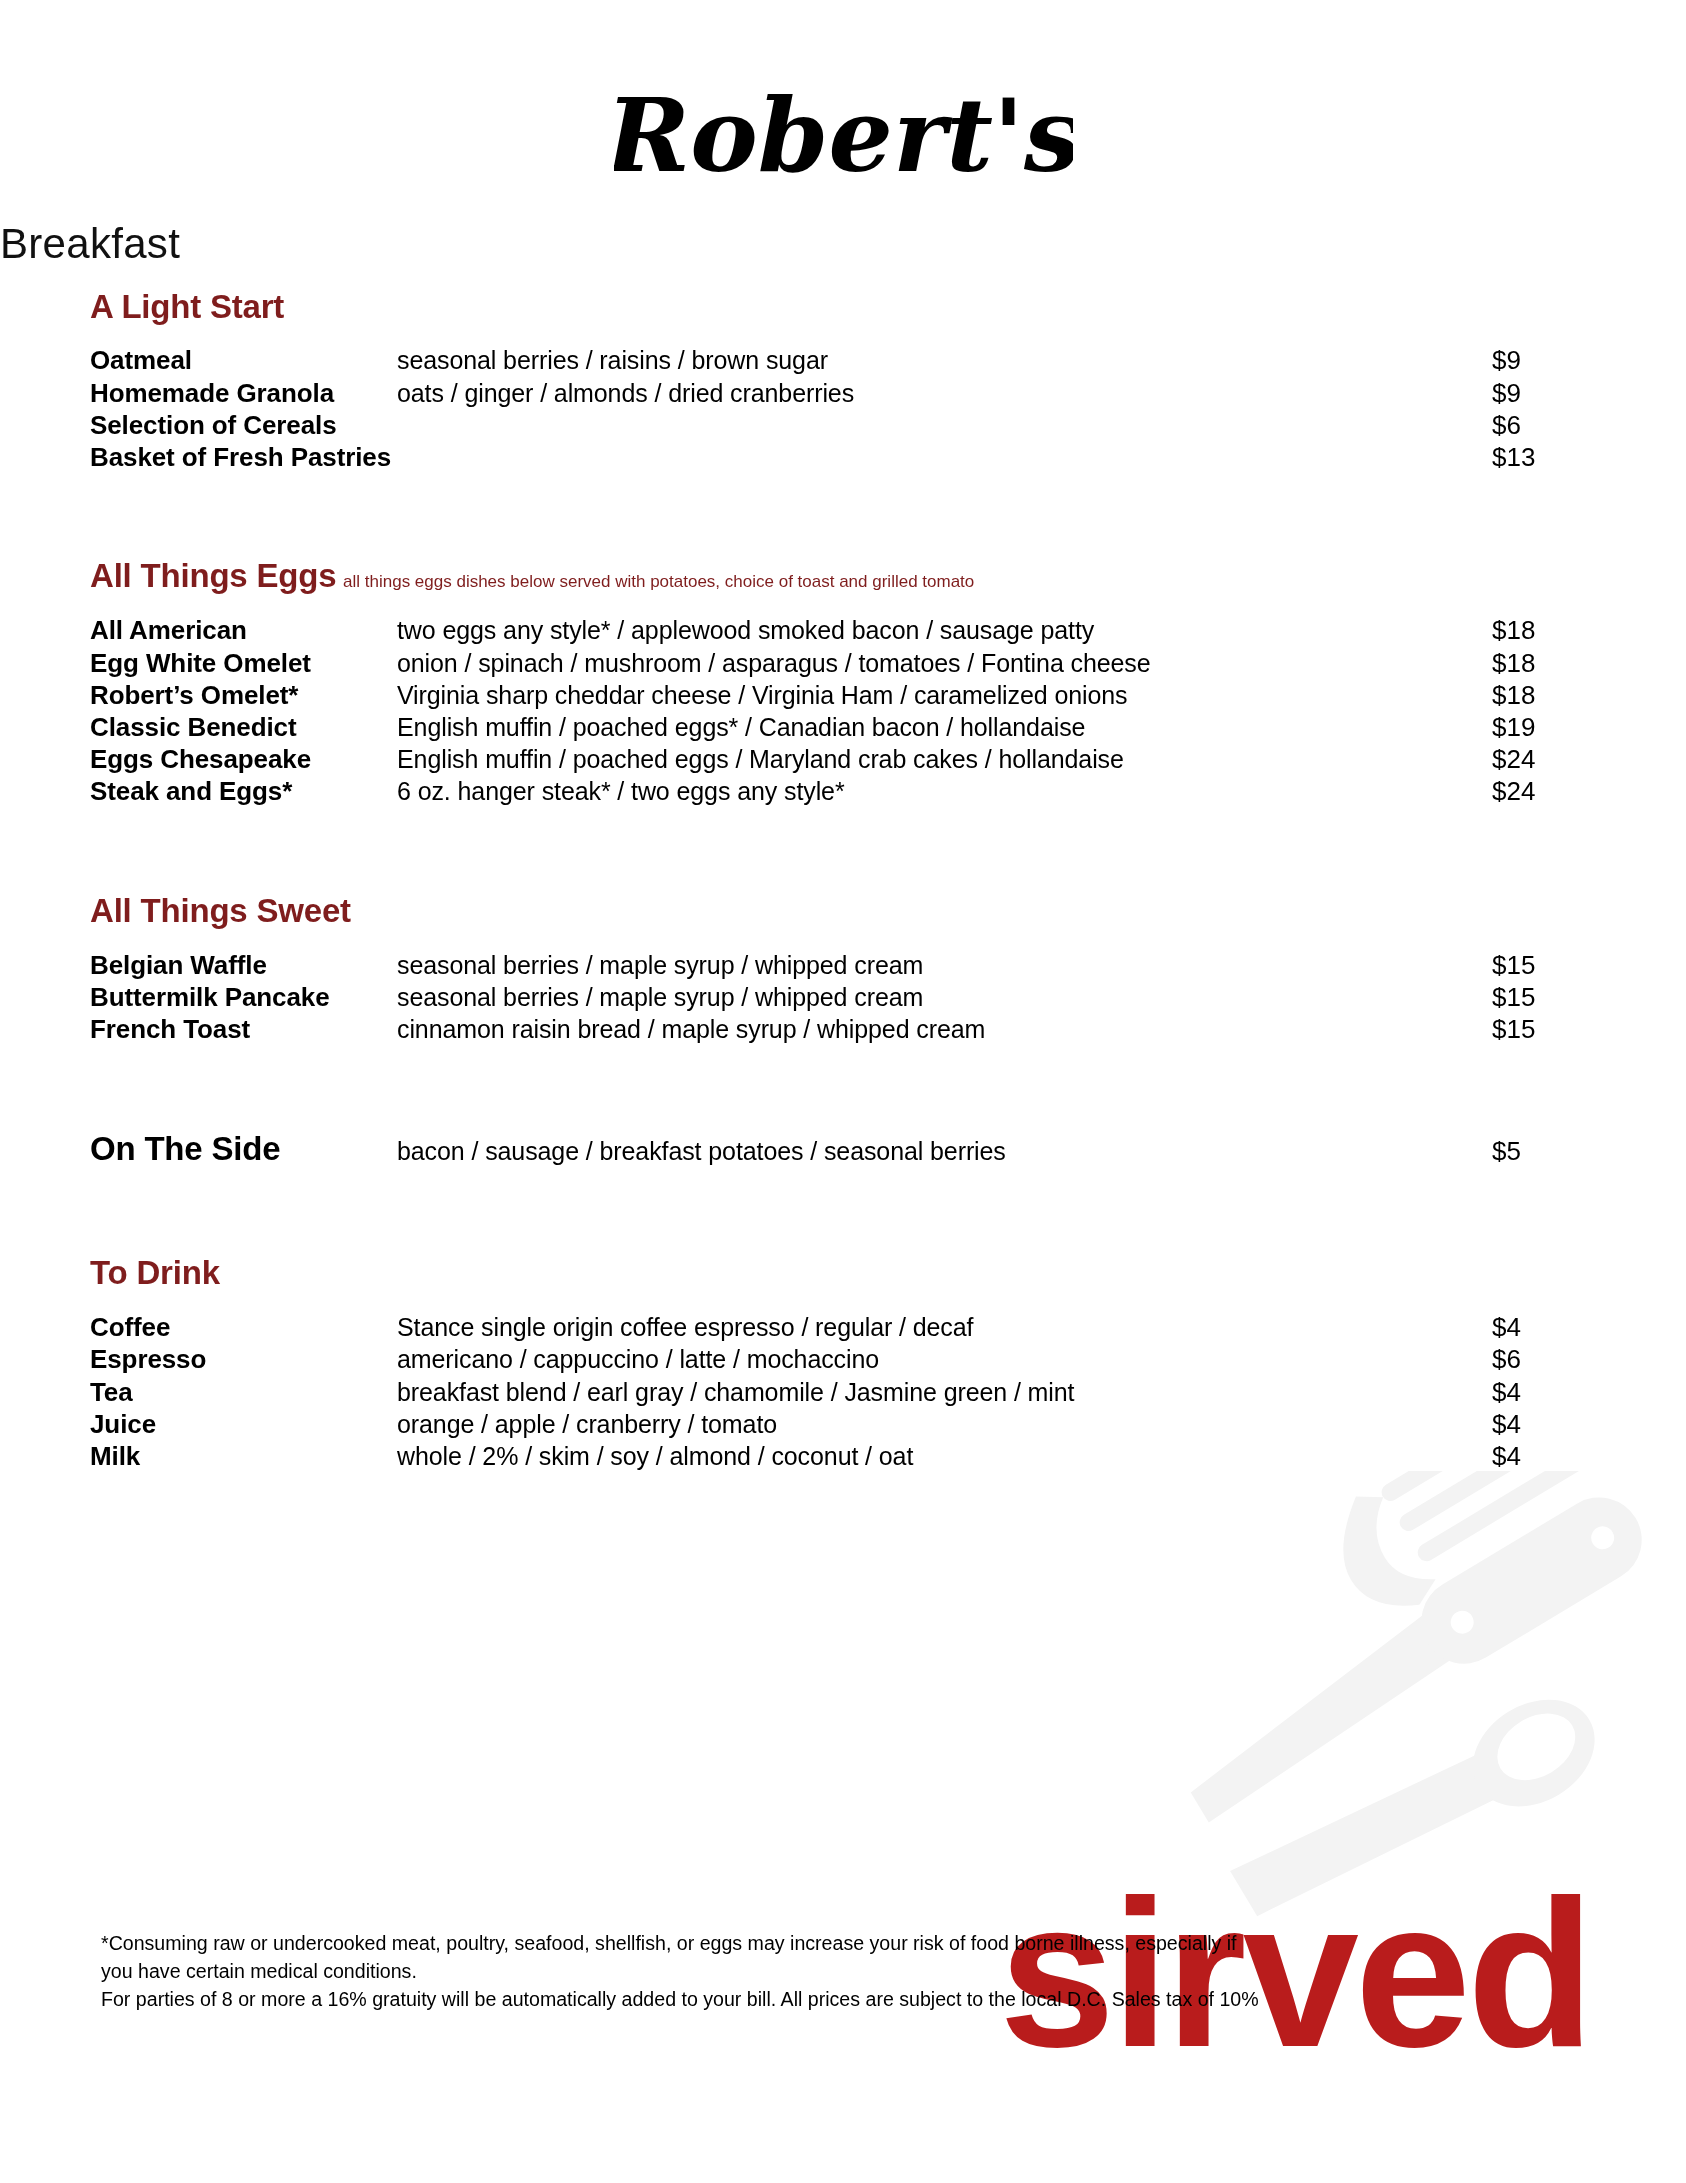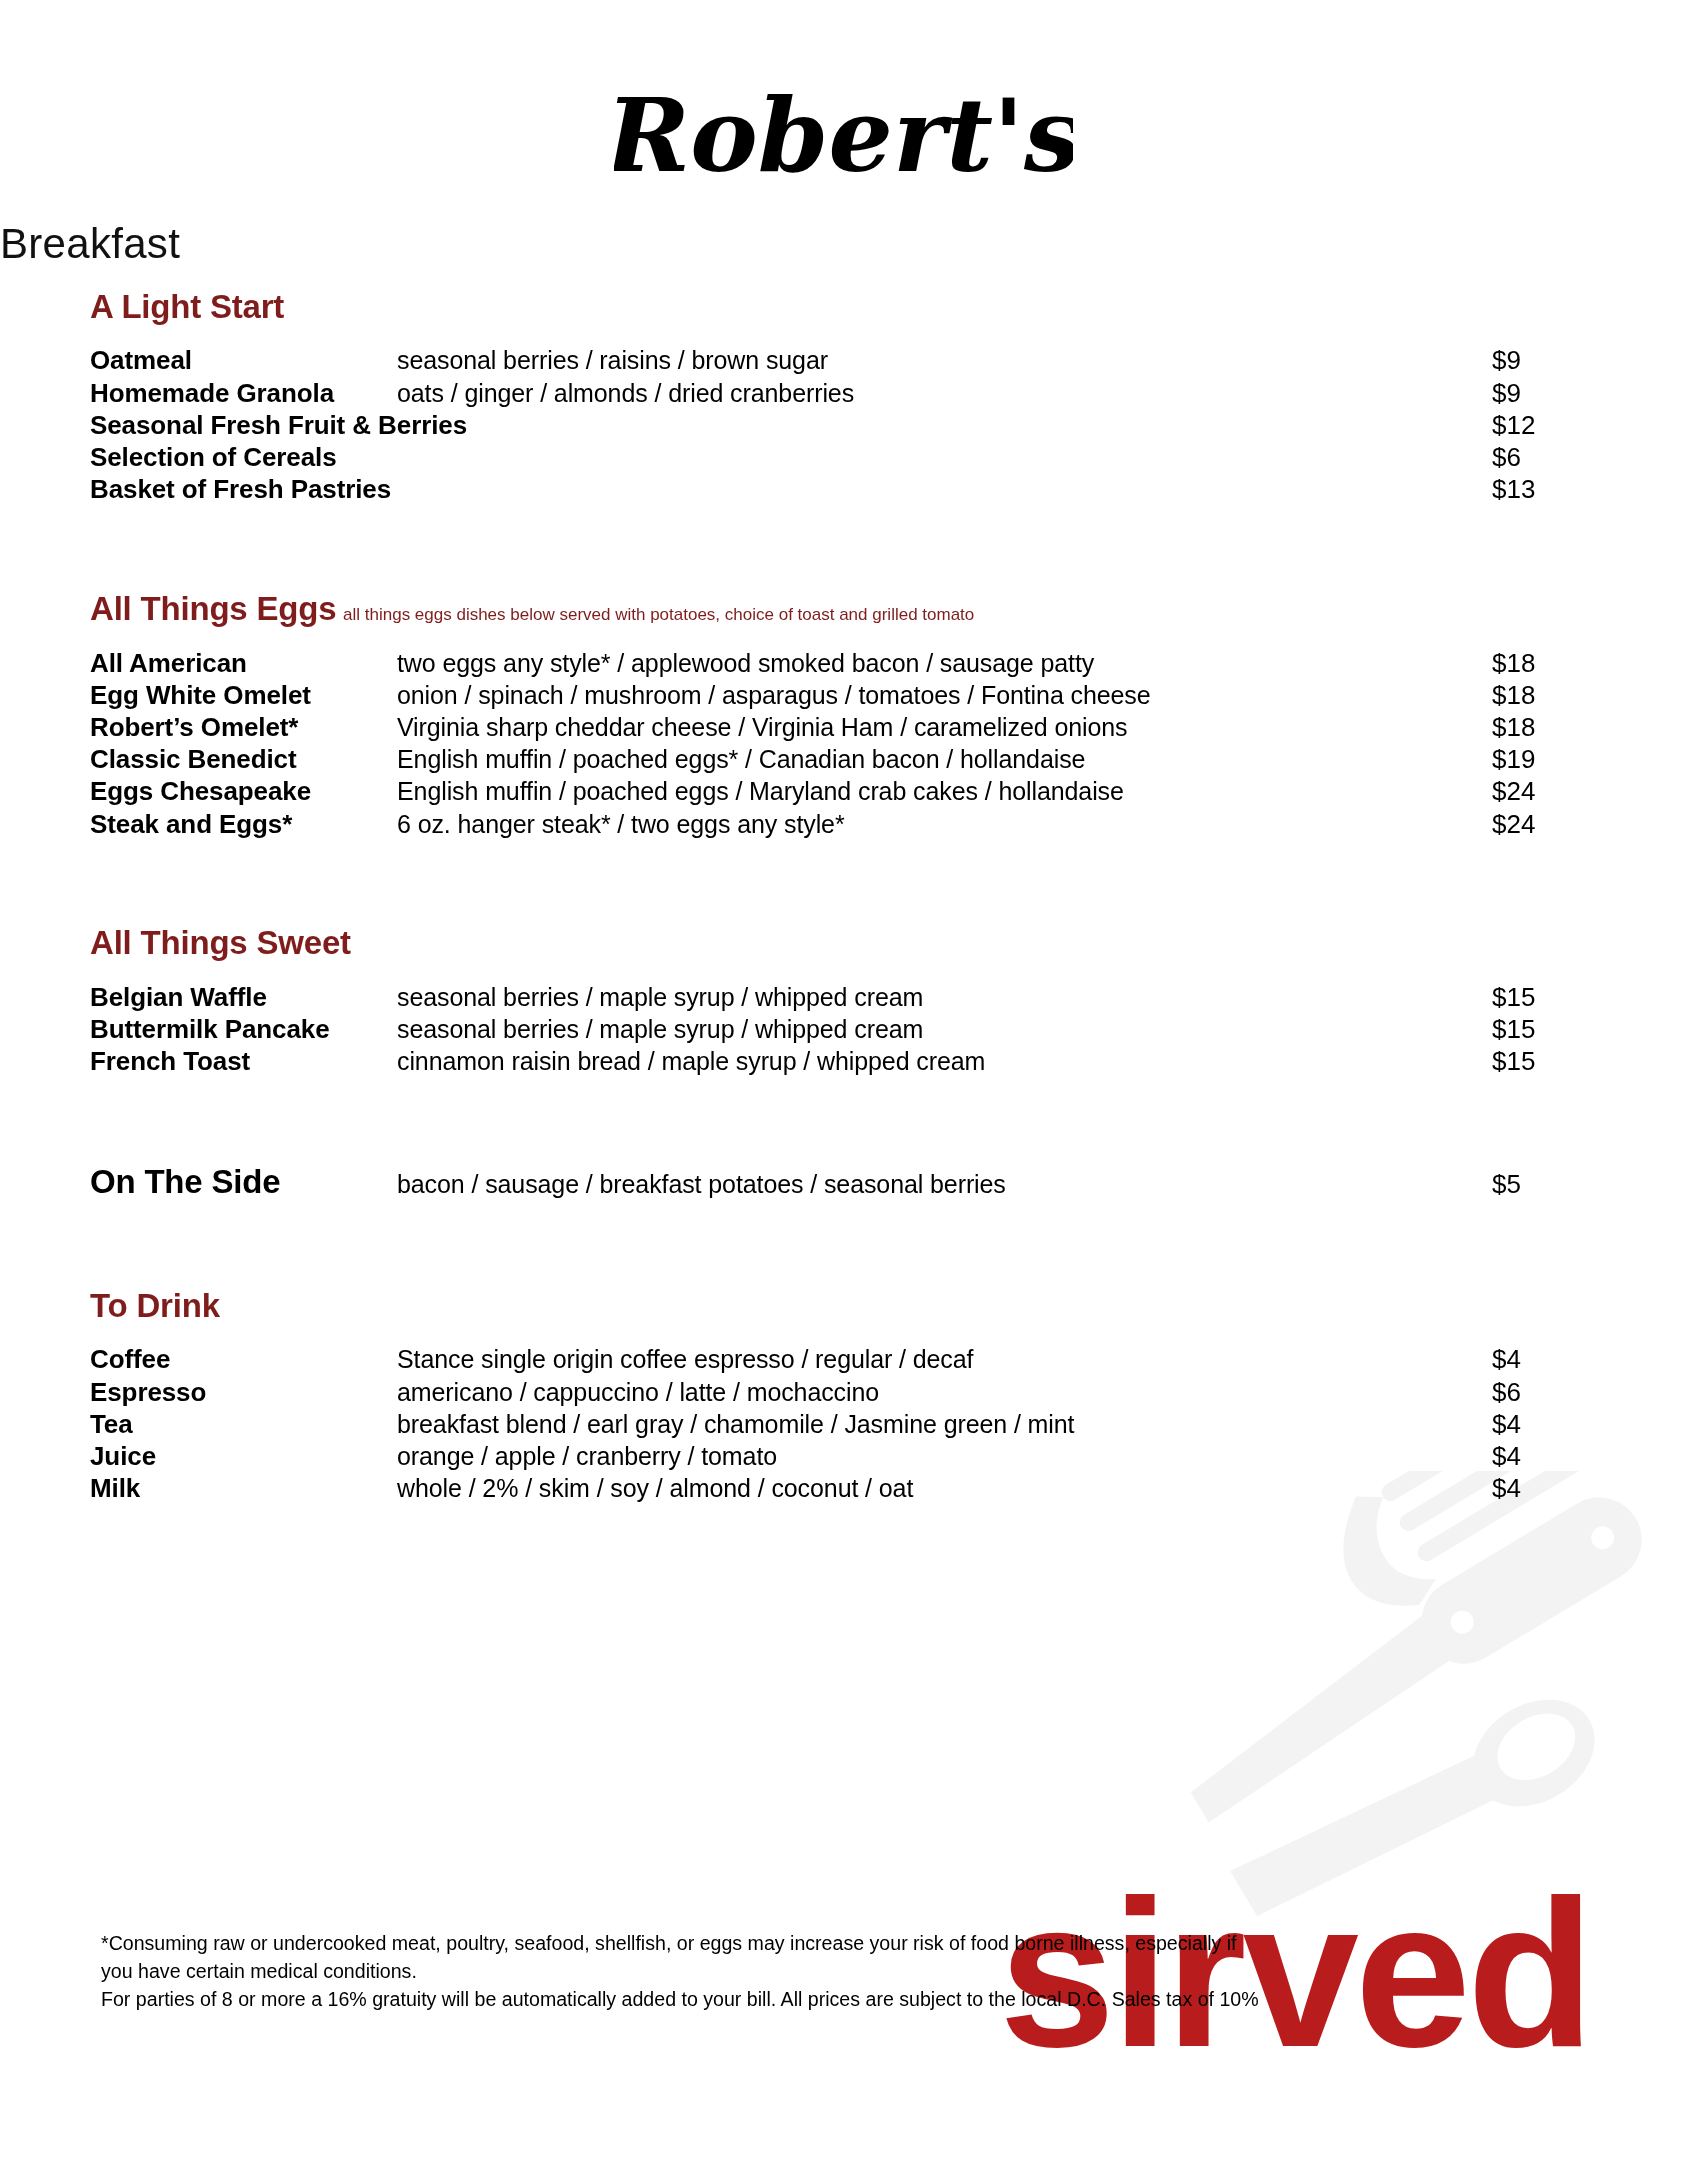--- a/index.html
+++ b/index.html
@@ -199,25 +199,20 @@
             <span class="name">Oatmeal</span>
             <span class="desc">seasonal berries / raisins / brown sugar</span>
             <span class="price">$9</span>
           </div>
           <div class="row">
             <span class="name">Homemade Granola</span>
             <span class="desc">oats / ginger / almonds / dried cranberries</span>
             <span class="price">$9</span>
           </div>
           <div class="row">
-            <span class="name">Seasonal Fresh Fruit &amp; Berries</span>
-            <span class="desc"></span>
-            <span class="price">$12</span>
-          </div>
-          <div class="row">
             <span class="name">Selection of Cereals</span>
             <span class="desc"></span>
             <span class="price">$6</span>
           </div>
           <div class="row">
             <span class="name">Basket of Fresh Pastries</span>
             <span class="desc"></span>
             <span class="price">$13</span>
           </div>
         </div>

